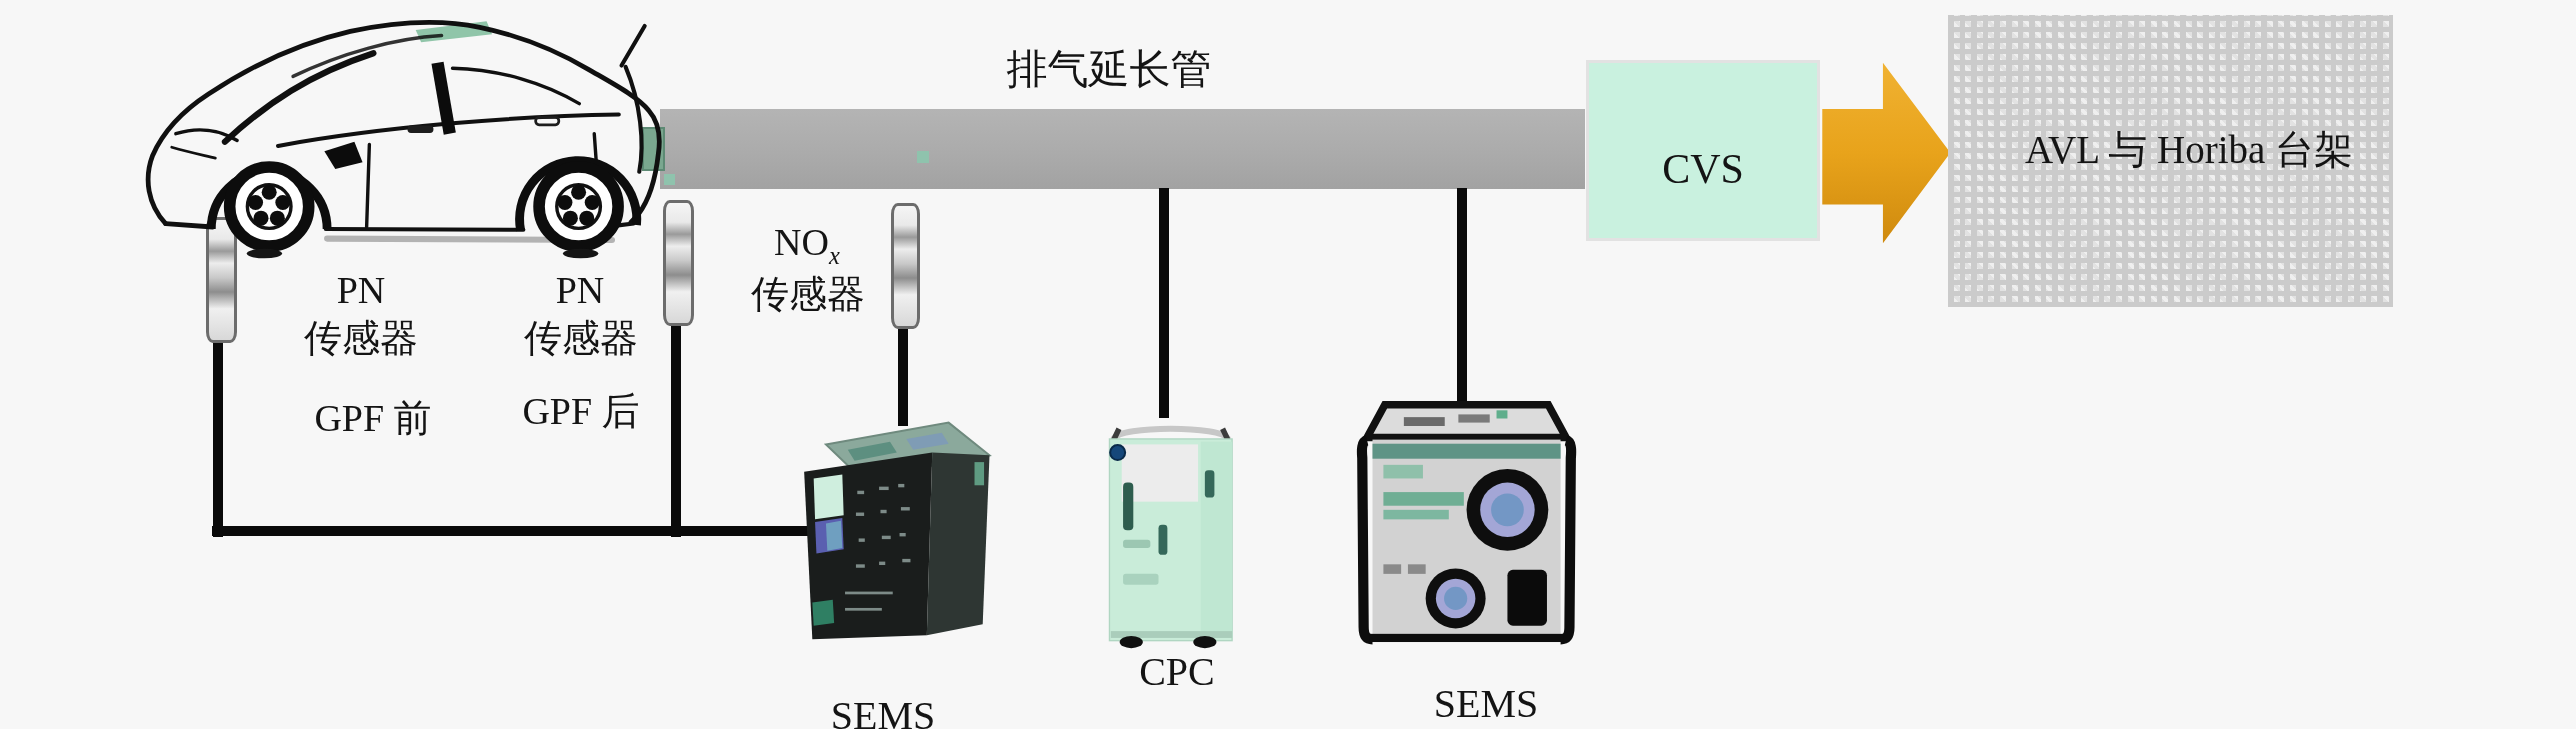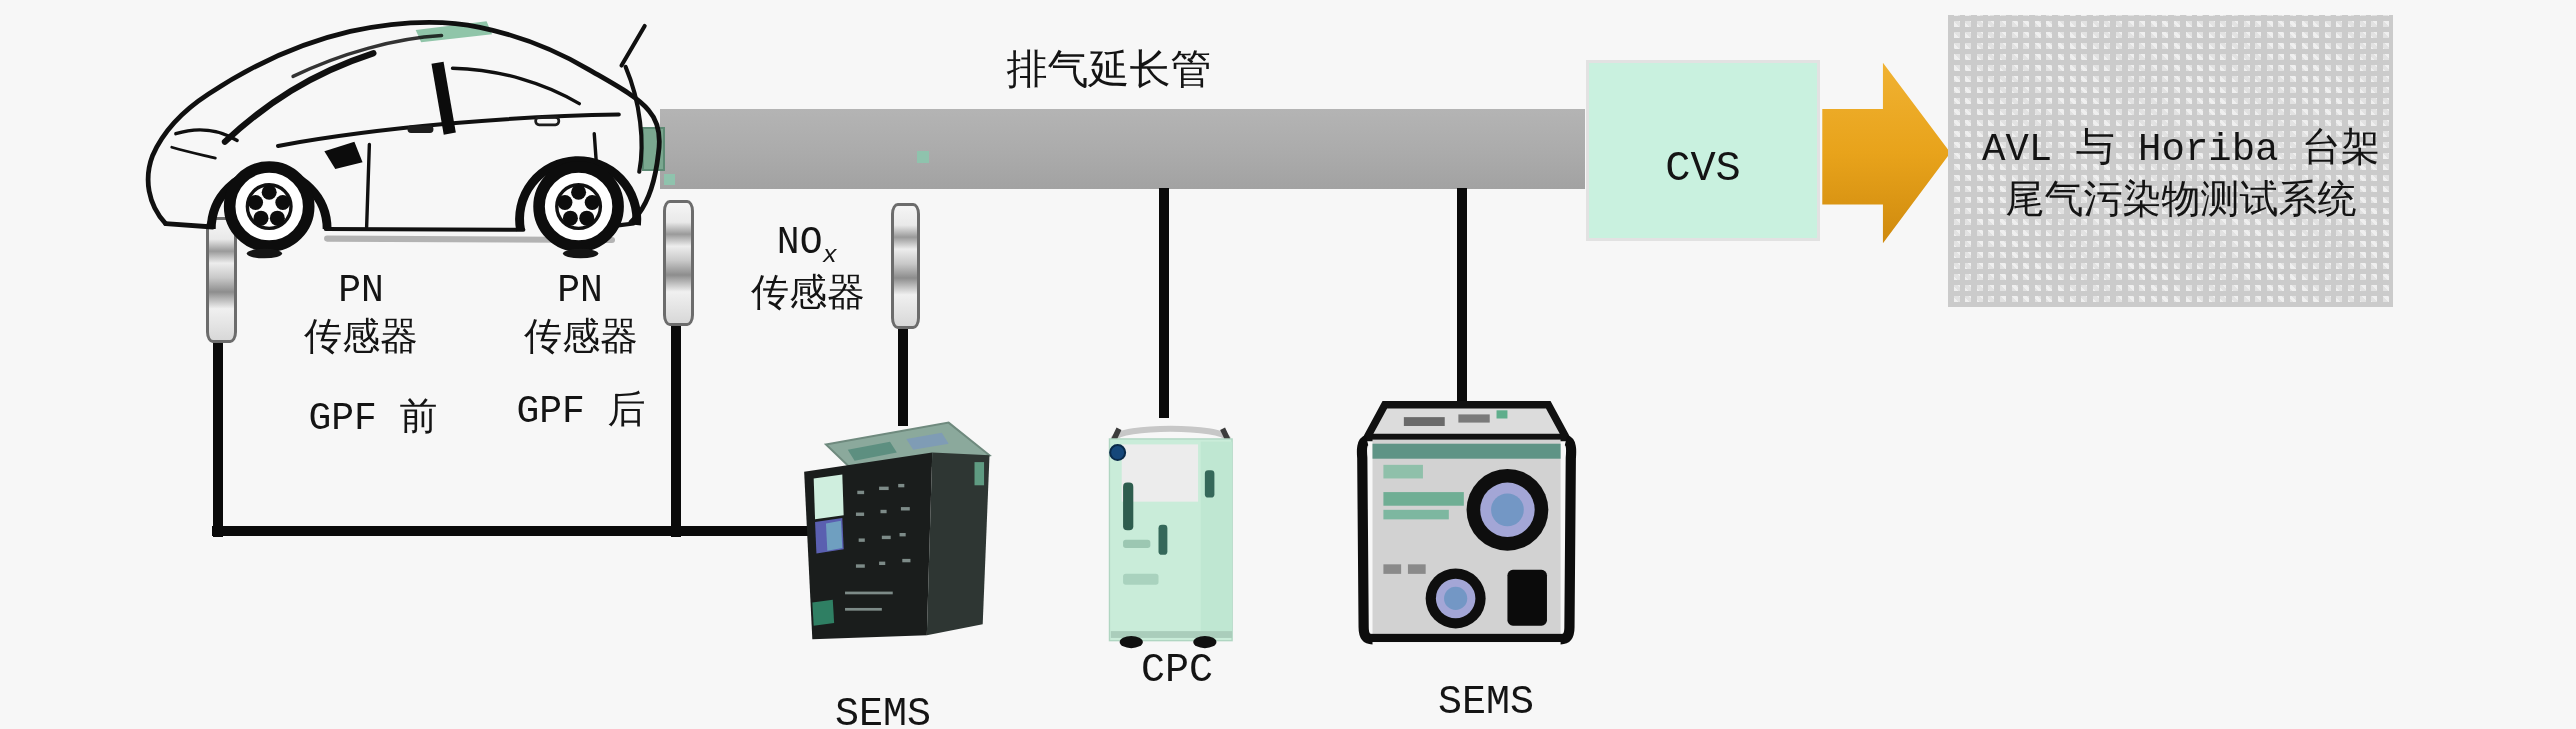--- a/index.html
+++ b/index.html
@@ -1,18 +1,18 @@
 <!DOCTYPE html>
 <html style="--background: #f7f7f7; --text_black: #141414; --line_black: #0a0a0a; --pipe_gray: #ababab; --connector_green: #7aa78f; --tap_green: #8fc3ad; --cvs_bg: #c9f1df; --cvs_border: #e2e2e2; --arrow_orange: #e8a31b; --arrow_orange_light: #f0b232; --arrow_orange_dark: #cf8a0e; --bench_bg: #e2e2e2; --bench_speckle: #cbcbcb; --roof_green: #84bfa0; --mint_device: #c9ecd9; --pems_gray: #d2d2d2; --teal_stripe: #5f9486; --sems_dark: #1a1d1c; --sems_top: #8ba99c; --gauge_lavender: #a3a6d6; --gauge_blue: #7397c5;font-size:11px"><head>
 <meta charset="utf-8">
 <style>
   html,body{margin:0;padding:0;background:#f7f7f7;}
   #stage{position:relative;width:2393px;height:730px;overflow:hidden;
          background:var(--background,#f7f7f7);
-         font-family:Liberation Mono, monospace;color:var(--text_black,#141414);}
+         font-family:Liberation Serif, serif;color:var(--text_black,#141414);}
   .abs{position:absolute;}
   .lbl{position:absolute;text-align:center;white-space:nowrap;color:var(--text_black,#141414);}
 
   
   #pipe{left:660px;top:109px;width:925px;height:80px;
         background:linear-gradient(180deg,#b4b4b4 0%,var(--pipe_gray,#ababab) 55%,#a2a2a2 100%);}
   #pipe-label{left:932px;top:42px;width:354px;font-size:41px;}
   #connector{left:642px;top:127px;width:19px;height:40px;background:var(--connector_green,#7aa78f);border:2px solid #5d8a74;}
   .tap{background:var(--tap_green,#8fc3ad);}
   #tap-1{left:664px;top:174px;width:11px;height:11px;}
@@ -52,21 +52,21 @@
            display:flex;align-items:center;justify-content:center;}
   #cvs-box span{font-size:42px;margin-top:36px;}
 
   
   #bench-box{left:1948px;top:15px;width:466px;height:292px;
      background:
        repeating-linear-gradient(90deg,var(--bench_speckle,#cbcbcb) 0 5.5px,transparent 5.5px 11.6px),
        repeating-linear-gradient(0deg,var(--bench_speckle,#cbcbcb) 0 4.8px,transparent 4.8px 11px),
        repeating-linear-gradient(45deg,rgba(255,255,255,.45) 0 3.4px,transparent 3.4px 7.5px),
        var(--bench_bg,#e2e2e2);}
-  #bench-text{left:1948px;top:124px;width:466px;font-size:39px;line-height:52px;}
+  #bench-text{left:1948px;top:124px;width:466px;font-size:39px;line-height:52px;padding-left:8px;}
 
   
   .dev-lbl{font-size:40px;}
   #sems-label{left:801px;top:680px;width:164px;margin-top:12px;}
   #cpc-label{left:1095px;top:648px;width:164px;}
   #pems-label{left:1404px;top:680px;width:164px;}
 
   #art{left:0;top:0;width:2576px;height:730px;pointer-events:none;}
 </style>
 </head>
@@ -226,21 +226,20 @@
     <polygon points="2674,160 2763,160 2763,92 2862,224 2763,357 2763,300 2674,300" fill="url(#agrad)"></polygon>
   </svg>
 
   <div id="cvs-box" class="abs">
     <span>CVS</span>
   </div>
 
   <div id="bench-box" class="abs"></div>
   <div id="bench-text" class="lbl">
     <div>AVL 与 Horiba 台架</div>
-    <div>尾气污染物测试系统</div>
   </div>
 
   <div id="pn-front-t" class="lbl s-line">PN</div>
   <div id="pn-front-s" class="lbl s-line">传感器</div>
   <div id="pn-front-p" class="lbl s-line">GPF 前</div>
   <div id="pn-rear-t" class="lbl s-line">PN</div>
   <div id="pn-rear-s" class="lbl s-line">传感器</div>
   <div id="pn-rear-p" class="lbl s-line">GPF 后</div>
   <div id="nox-t" class="lbl s-line"><span>NO</span><sub>x</sub></div>
   <div id="nox-s" class="lbl s-line">传感器</div>

